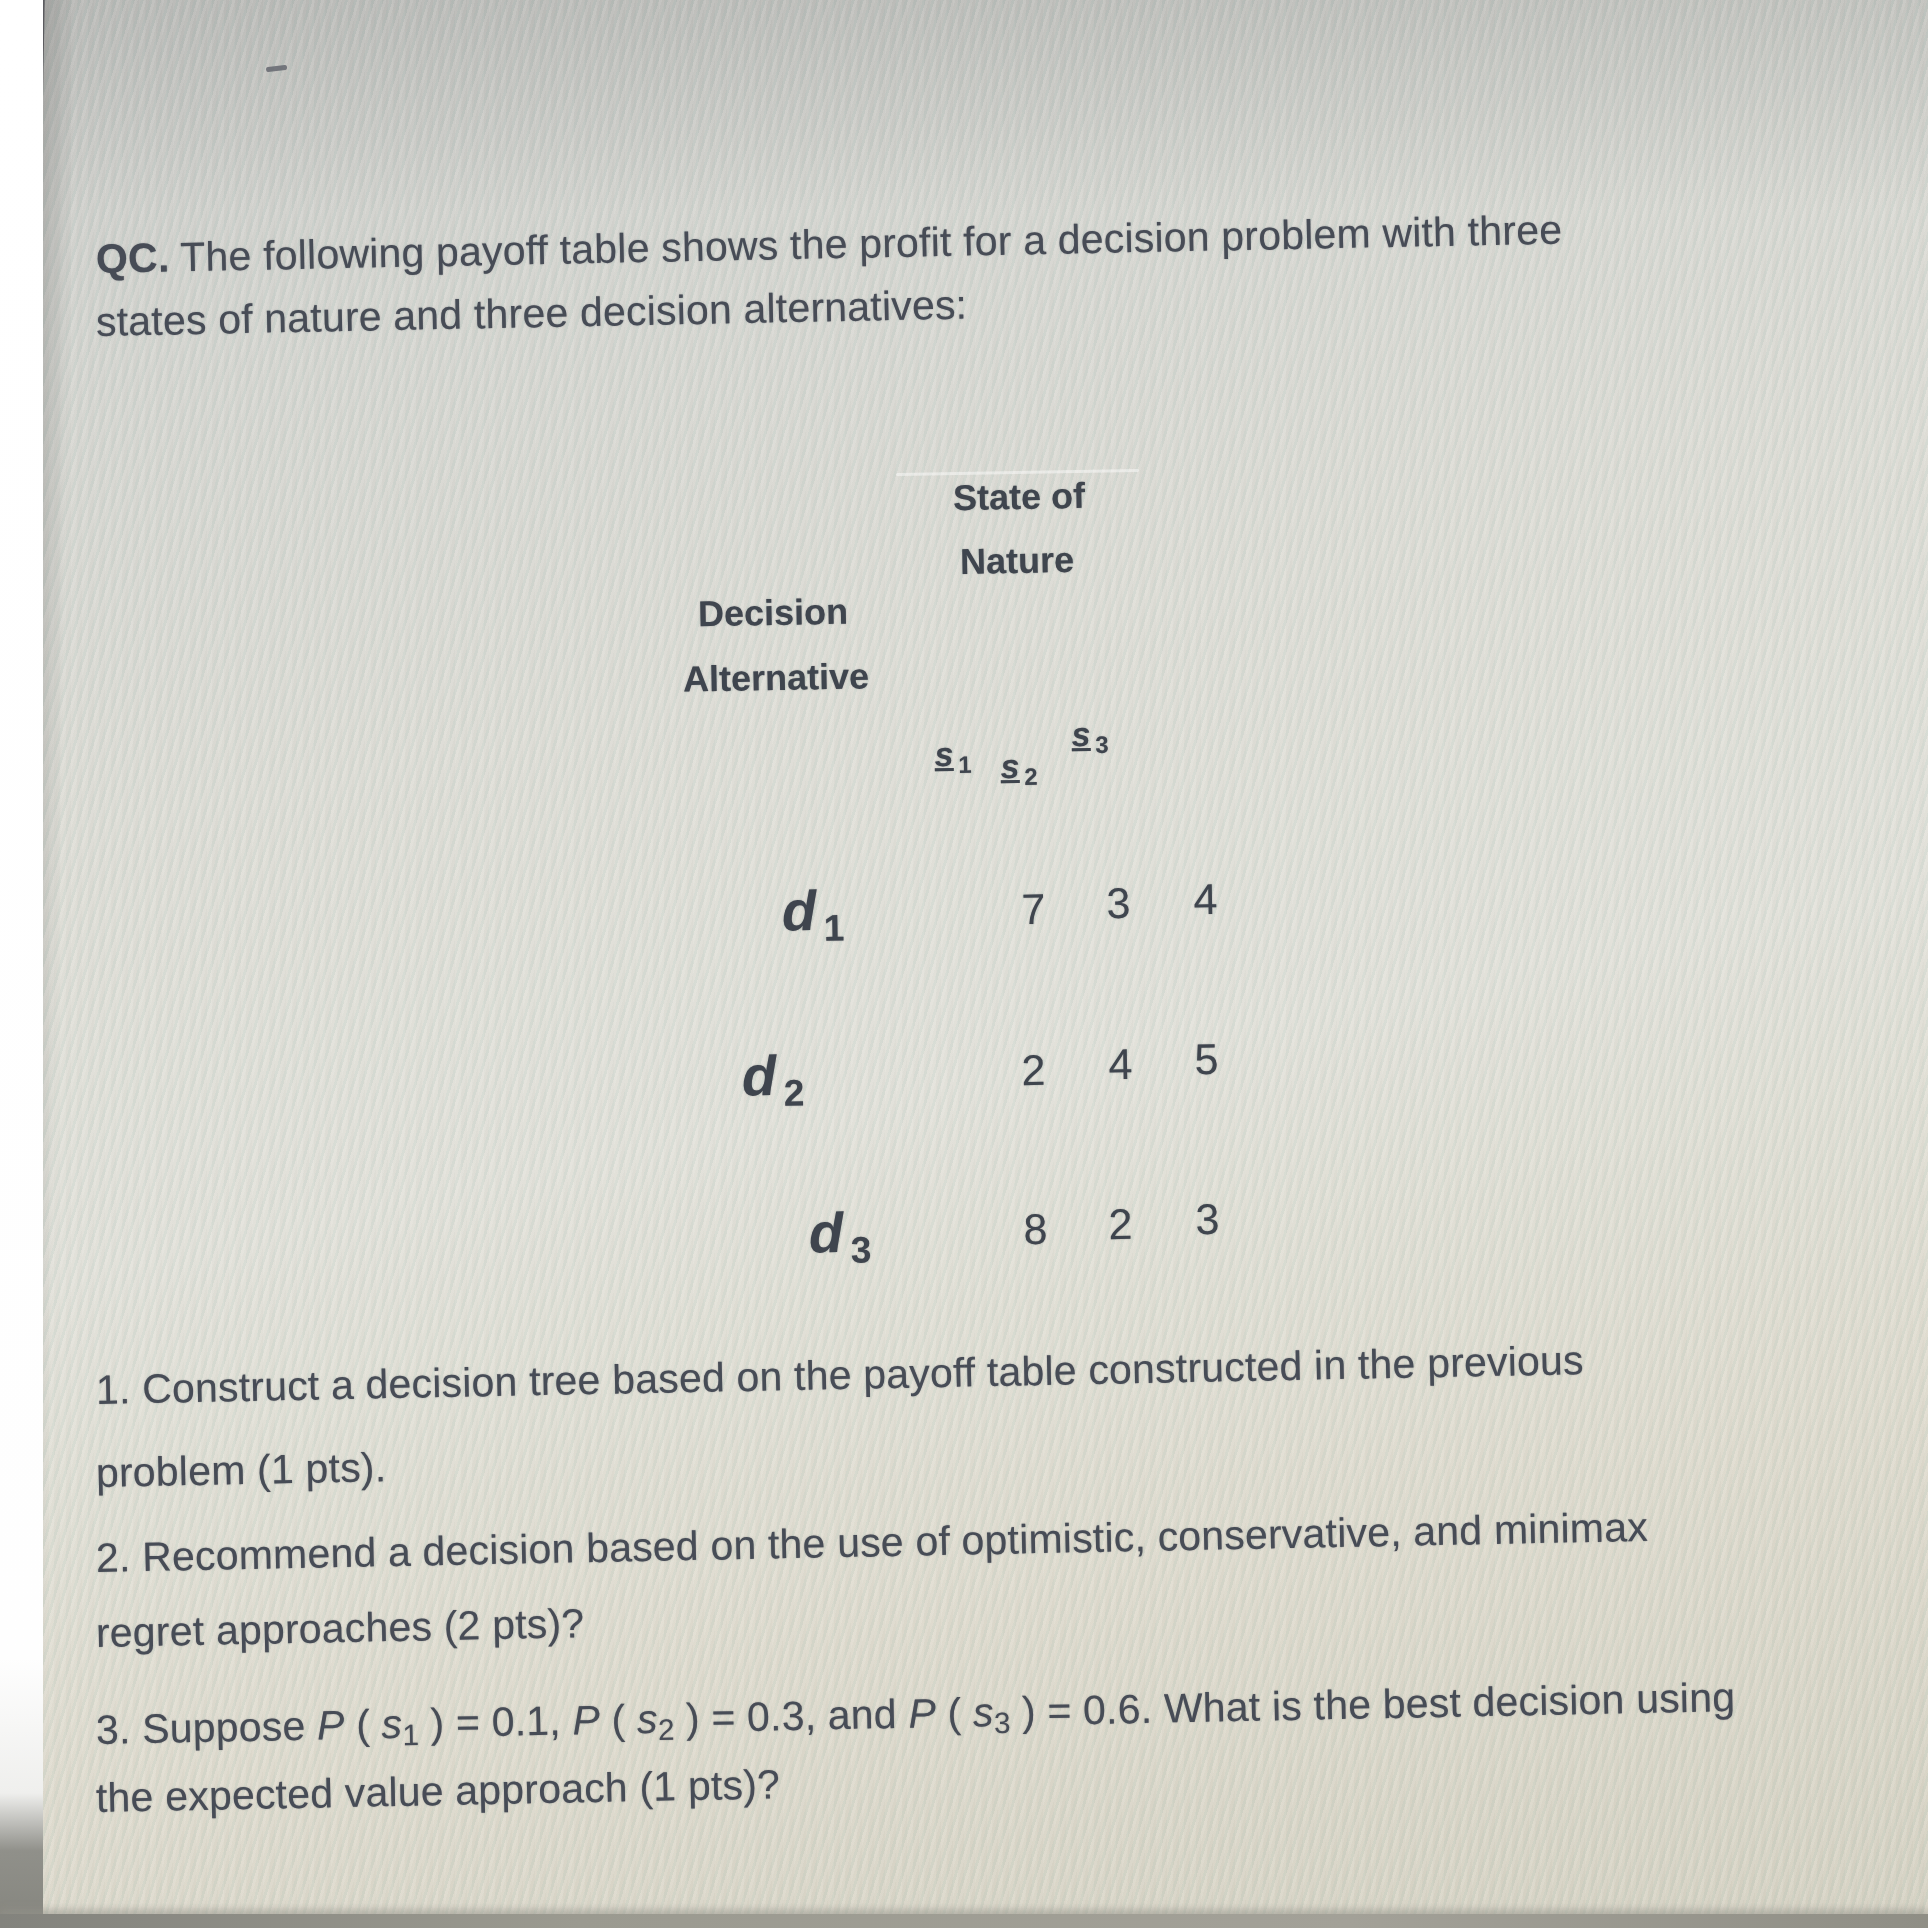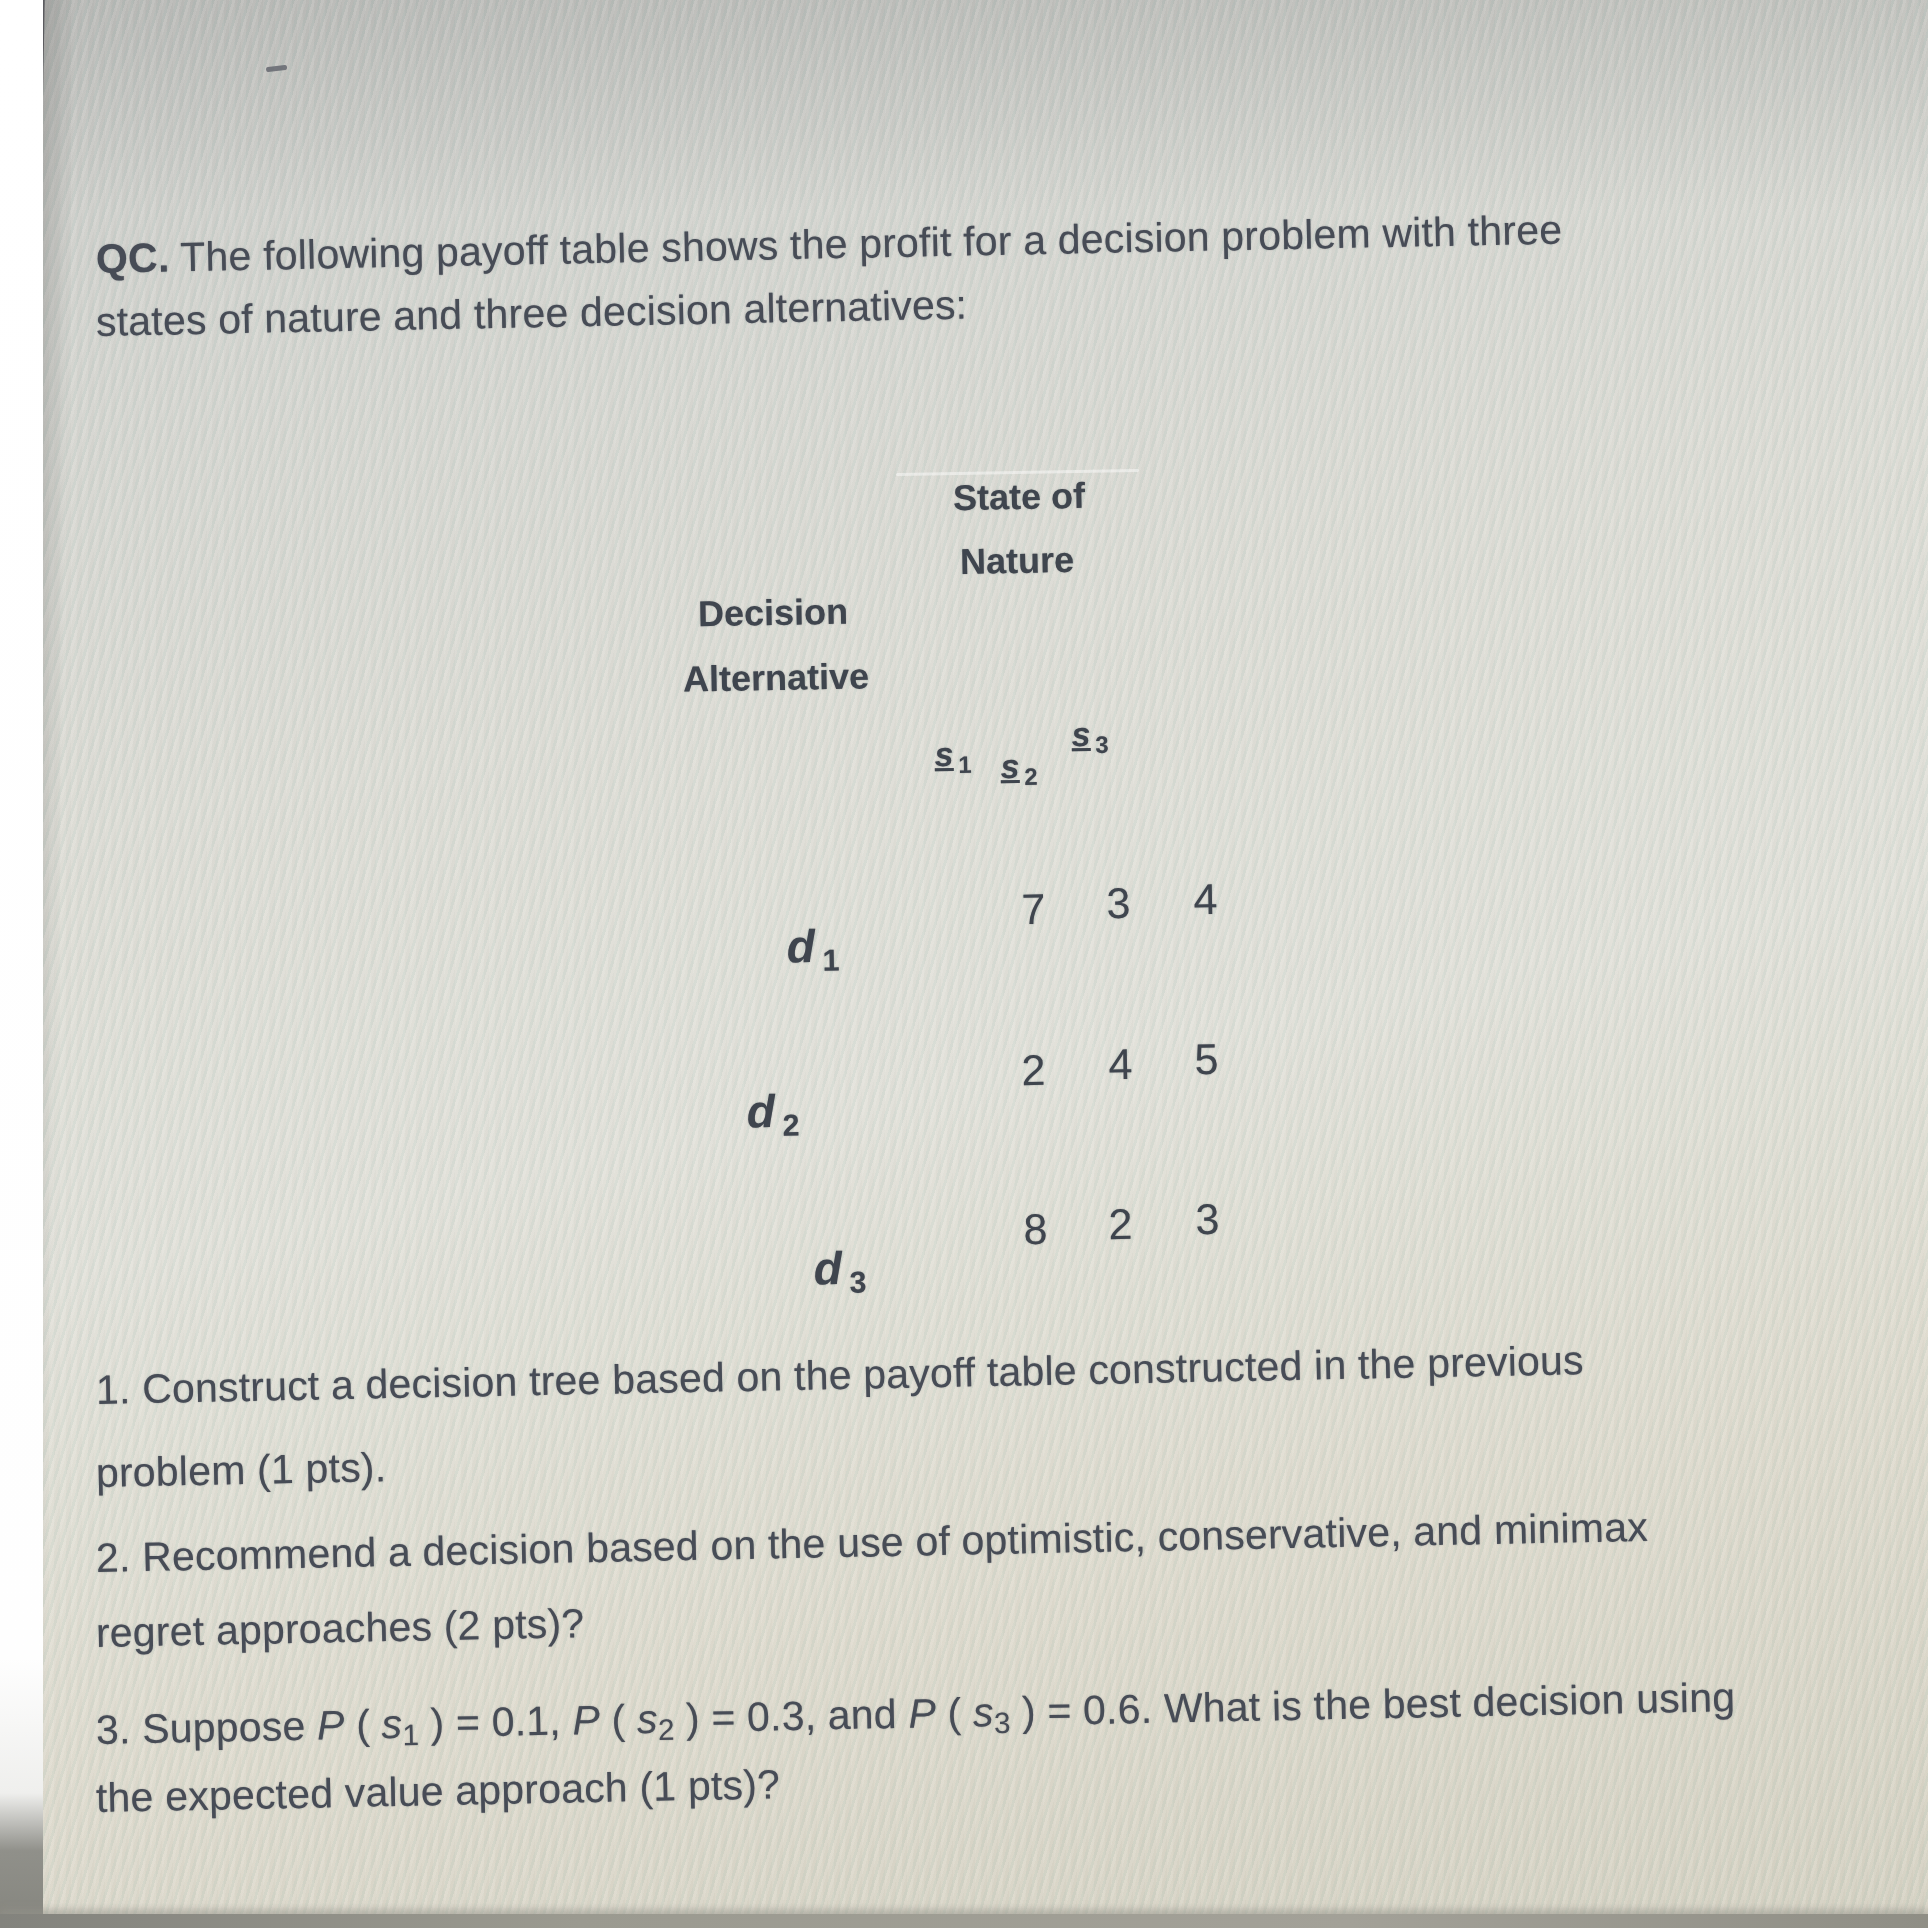--- a/index.html
+++ b/index.html
@@ -89,21 +89,21 @@
 
   
   .cell{
     position:absolute;white-space:nowrap;
     transform:translateX(-50%) rotate(-1deg);
     color:#3f454e;
     text-shadow:0 0 1.4px rgba(63,69,78,0.5);
   }
   .ghdr{font-size:36px;font-weight:bold;line-height:41px;}
   .shdr{font-size:34px;font-weight:600;font-style:italic;line-height:40px;text-decoration:underline;}
-  .dlab{font-size:46px;font-weight:bold;font-style:italic;line-height:45px;margin-top:36px;}
+  .dlab{font-size:56px;font-weight:bold;font-style:italic;line-height:45px;}
   .num{font-size:43px;line-height:49px;letter-spacing:0.9px;}
   .ssub{font-style:normal;font-weight:600;font-size:0.70em;vertical-align:-0.28em;line-height:0;margin-left:4.7px;}
   .tsub{font-style:normal;font-weight:600;font-size:0.66em;vertical-align:-0.30em;line-height:0;margin-left:7.5px;}
 </style>
 </head>
 <body>
 
 <div id="canvas">
 
   <div class="page"></div>

